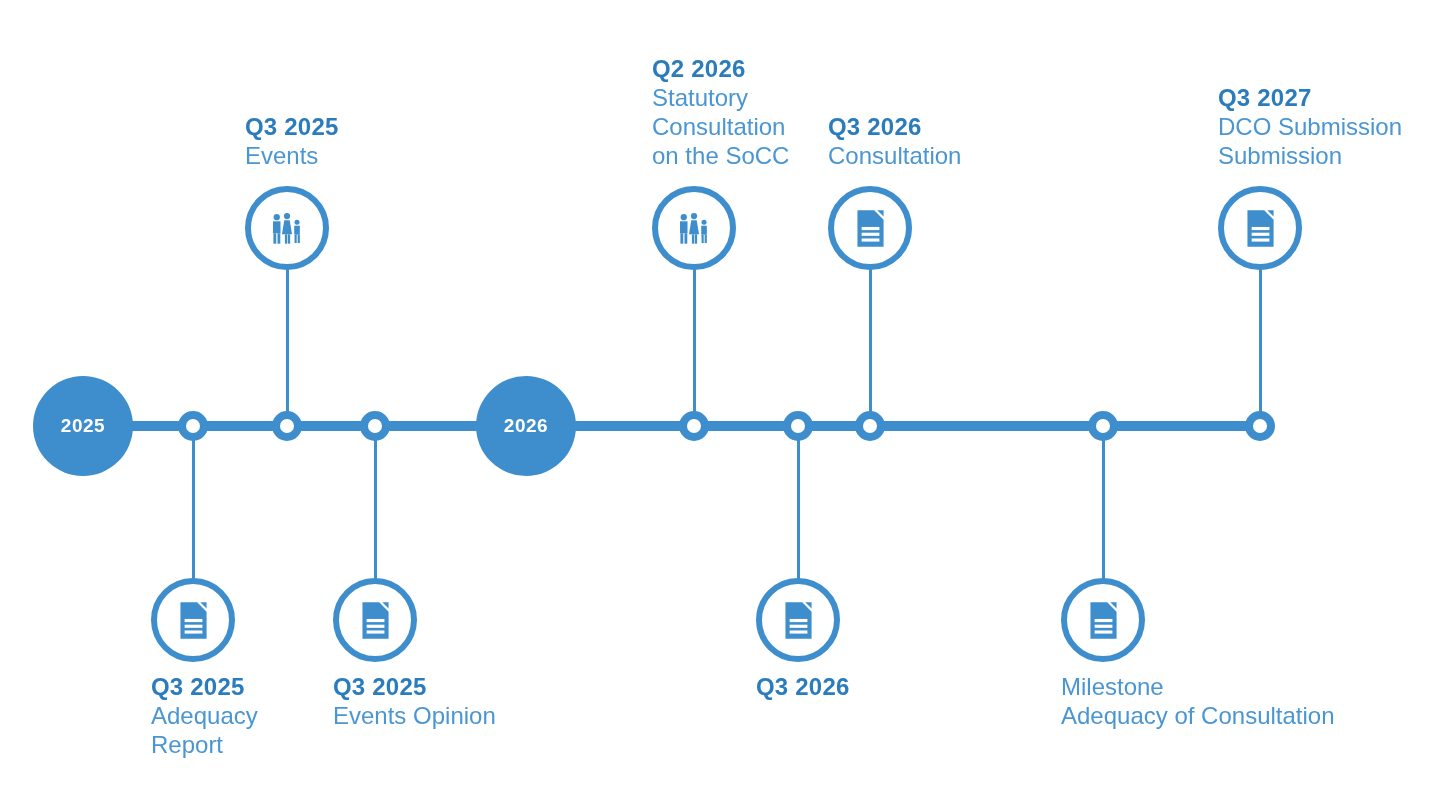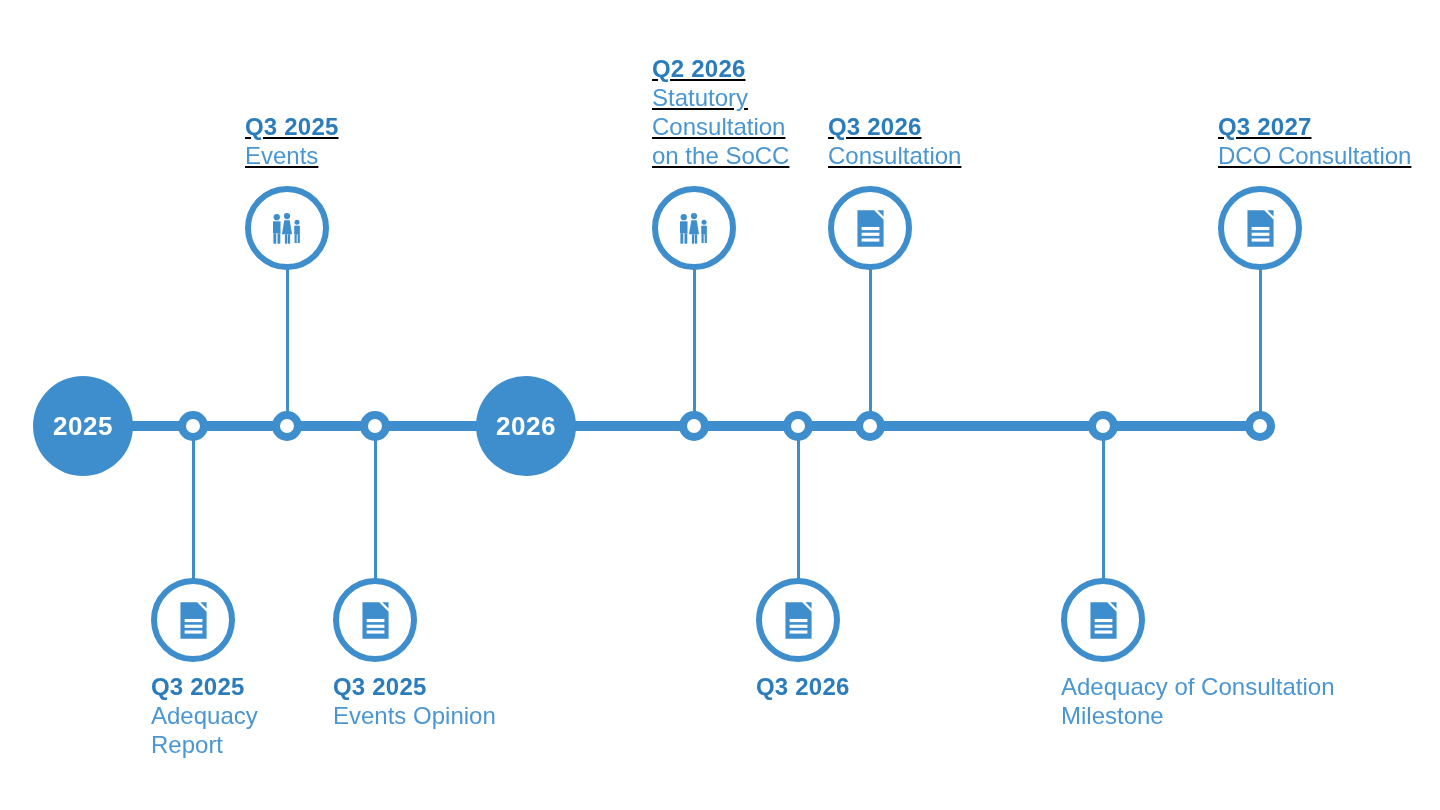--- a/index.html
+++ b/index.html
@@ -29,21 +29,21 @@
   .year-circle{
     position:absolute;
     top:376px;
     width:100px;height:100px;
     border-radius:50%;
     background:var(--blue);
     display:flex;align-items:center;justify-content:center;
     z-index:4;
   }
   .year-circle .year-label{
-    color:#fff;font-weight:bold;font-size:26px;letter-spacing:0.5px;
+    color:#fff;font-weight:bold;font-size:19px;letter-spacing:0.5px;
   }
   .year-2025{left:33px;}
   .year-2026{left:476px;}
   .year-2027{left:955px;}
 
   
   .milestone{position:absolute;top:0;bottom:0;width:0;left:var(--x);}
   .connector{
     position:absolute;left:-1.5px;width:3px;background:var(--blue);z-index:1;
   }
@@ -63,21 +63,21 @@
   }
   .milestone.above .icon-circle{top:186px;}
   .milestone.below .icon-circle{top:578px;}
   .icon-circle svg{display:block;}
 
   .label{
     position:absolute;left:-42px;
     font-size:24px;line-height:29px;white-space:nowrap;
     z-index:5;
   }
-  .milestone.above .label{bottom:640px;text-decoration:underline;}
+  .milestone.above .label{bottom:640px;}
   .milestone.below .label{top:672px;}
   .label .q{font-weight:bold;color:var(--heading);letter-spacing:0.2px;}
   .label .desc{color:var(--body);}
   .label .desc:empty{display:none;}
 </style>
 </head>
 <body>
 
 <div class="canvas">
 
@@ -225,38 +225,39 @@
     <div class="icon-circle">
       <svg width="46" height="46" viewBox="0 0 44 44">
         <path d="M10 5 H26 L35 14 V40 H10 Z" fill="#3e8ecd"></path>
         <path d="M29 5 H35 V11 Z" fill="#3e8ecd"></path>
         <rect x="14" y="21" width="17" height="3" fill="#fff"></rect>
         <rect x="14" y="26.5" width="17" height="3" fill="#fff"></rect>
         <rect x="14" y="32" width="17" height="3" fill="#fff"></rect>
       </svg>
     </div>
     <div class="label">
+      <div class="desc">Milestone</div>
       <div class="desc">Adequacy of Consultation</div>
-      <div class="desc">Milestone</div>
 
     </div>
   </div>
 
   <div class="milestone above" style="--x:1260px">
     <div class="connector"></div>
     <div class="node"></div>
     <div class="icon-circle">
       <svg width="46" height="46" viewBox="0 0 44 44">
         <path d="M10 5 H26 L35 14 V40 H10 Z" fill="#3e8ecd"></path>
         <path d="M29 5 H35 V11 Z" fill="#3e8ecd"></path>
         <rect x="14" y="21" width="17" height="3" fill="#fff"></rect>
         <rect x="14" y="26.5" width="17" height="3" fill="#fff"></rect>
         <rect x="14" y="32" width="17" height="3" fill="#fff"></rect>
       </svg>
     </div>
     <div class="label">
       <div class="q">Q3 2027</div>
-      <div class="desc">DCO Consultation</div>
+      <div class="desc">DCO Submission</div>
+      <div class="desc">Submission</div>
 
     </div>
   </div>
 
 </div>
 
 </body></html>

